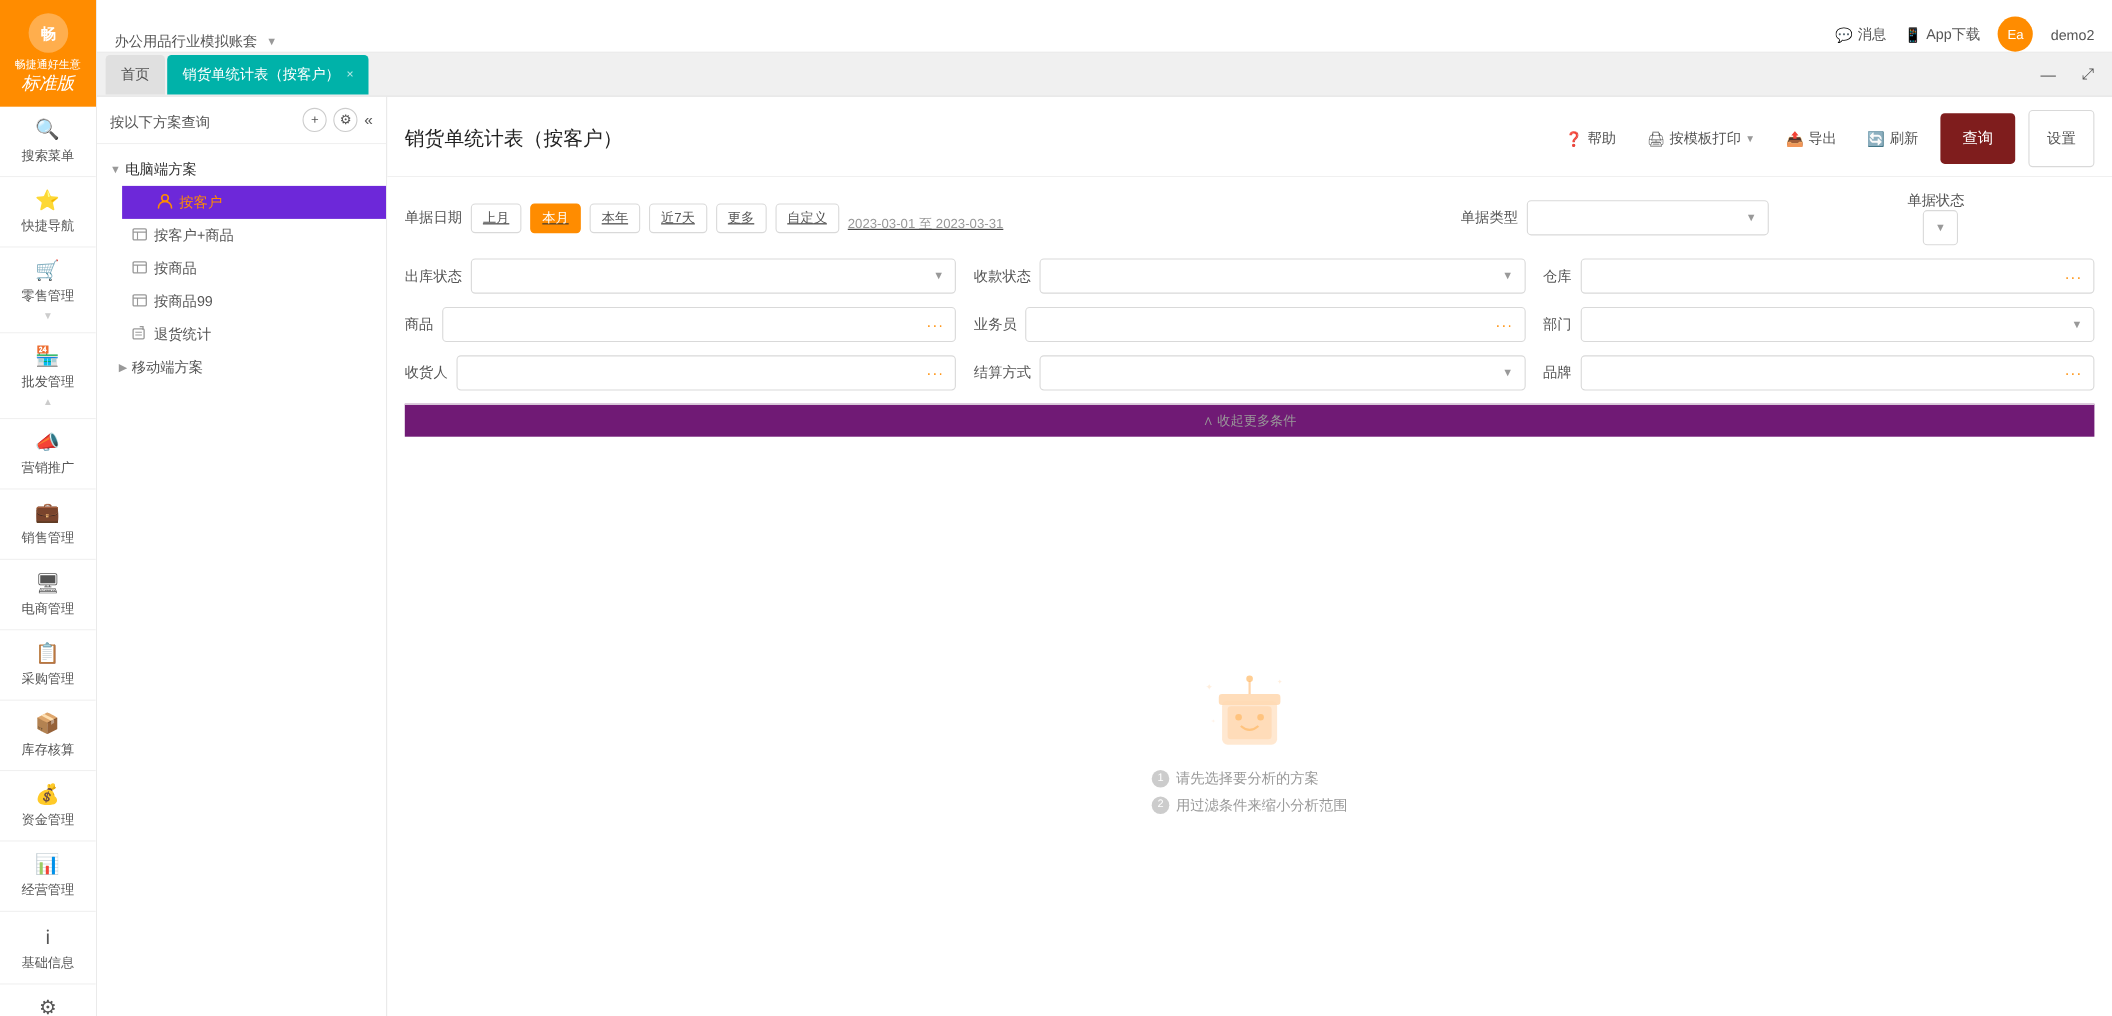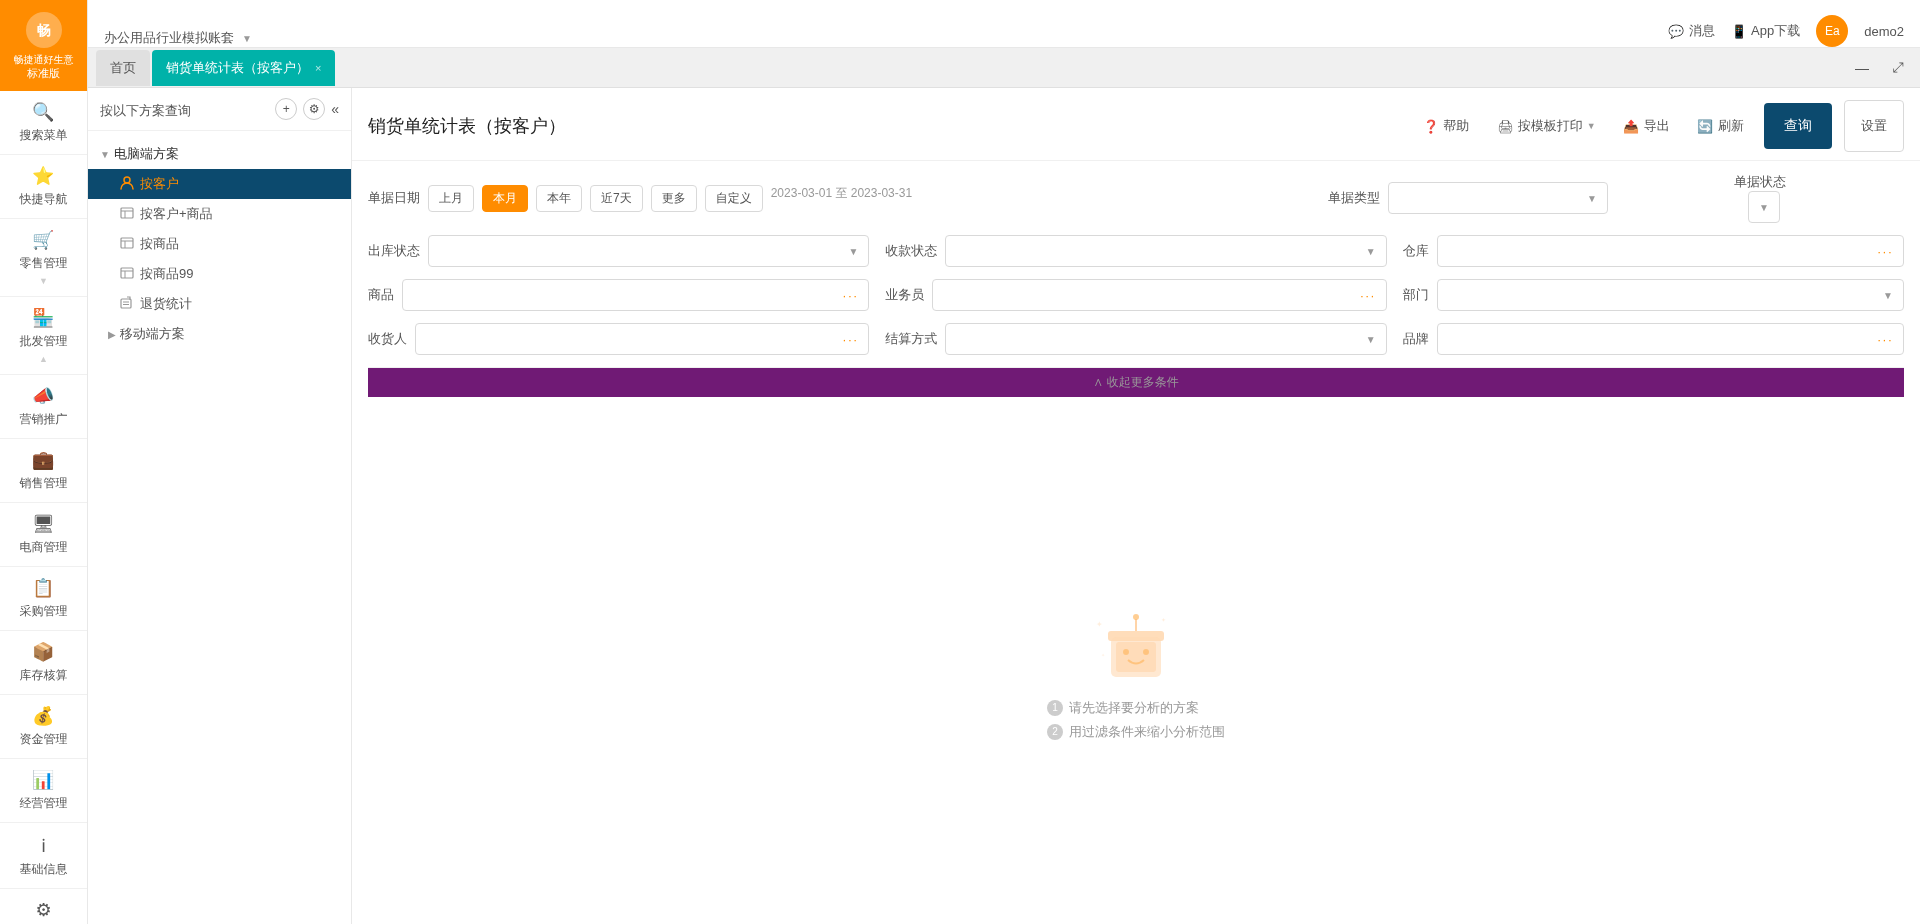--- a/index.html
+++ b/index.html
@@ -198,22 +198,23 @@
     .tree-item {
       display: flex;
       align-items: center;
       padding: 6px 12px 6px 32px;
       cursor: pointer;
       font-size: 13px;
       color: #555;
       gap: 6px;
     }
     .tree-item.active {
-      background: #0c4a6e;
+      background: #6d28d9;
       color: #ff8c00;
+      margin-left: 23px;
     }
     .tree-item .item-icon { font-size: 14px; }
     .tree-subgroup-header {
       display: flex;
       align-items: center;
       padding: 6px 12px 6px 20px;
       cursor: pointer;
       font-size: 13px;
       color: #555;
       gap: 4px;
@@ -245,21 +246,21 @@
       display: flex;
       align-items: center;
       gap: 4px;
       font-size: 13px;
       color: #555;
       cursor: pointer;
       padding: 4px 8px;
       border-radius: 4px;
     }
     .btn-primary {
-      background: #0c4a6e;
+      background: #7f1d1d;
       color: #fff;
       border: none;
       padding: 14px 20px;
       border-radius: 4px;
       cursor: pointer;
       font-size: 14px;
     }
     .btn-secondary {
       background: #fff;
       color: #555;
@@ -306,23 +307,24 @@
       justify-content: space-between;
       min-height: 32px;
       cursor: pointer;
     }
     .filter-control .arrow { color: #999; font-size: 10px; }
     .filter-control .dots { color: #ff8c00; letter-spacing: 1px; }
 
     
     .date-selector {
       display: flex;
-      align-items: flex-start;
+      align-items: flex-end;
       gap: 8px;
       flex: 1;
+      text-decoration: underline;
     }
     .date-btn {
       padding: 4px 10px;
       border: 1px solid #d9d9d9;
       border-radius: 4px;
       cursor: pointer;
       font-size: 12px;
       color: #555;
       background: #fff;
     }
@@ -375,21 +377,21 @@
 </head>
 <body>
 
 <div class="sidebar">
   <div class="sidebar-logo">
     <svg class="logo-icon" viewBox="0 0 40 40">
       <circle cx="20" cy="20" r="18" fill="#fff" opacity="0.3"></circle>
       <text x="20" y="25" text-anchor="middle" fill="#fff" font-size="14" font-weight="bold">畅</text>
     </svg>
     <span style="font-size:10px;text-align:center;line-height:1.3;">畅捷通好生意</span>
-    <span style="font-size:11px;">标准版</span>
+    <span style="font-size:16px;font-style:italic;">标准版</span>
   </div>
 
   <div class="sidebar-item">
     <span class="icon">🔍</span>
     <span>搜索菜单</span>
   </div>
   <div class="sidebar-item">
     <span class="icon">⭐</span>
     <span>快捷导航</span>
   </div>

